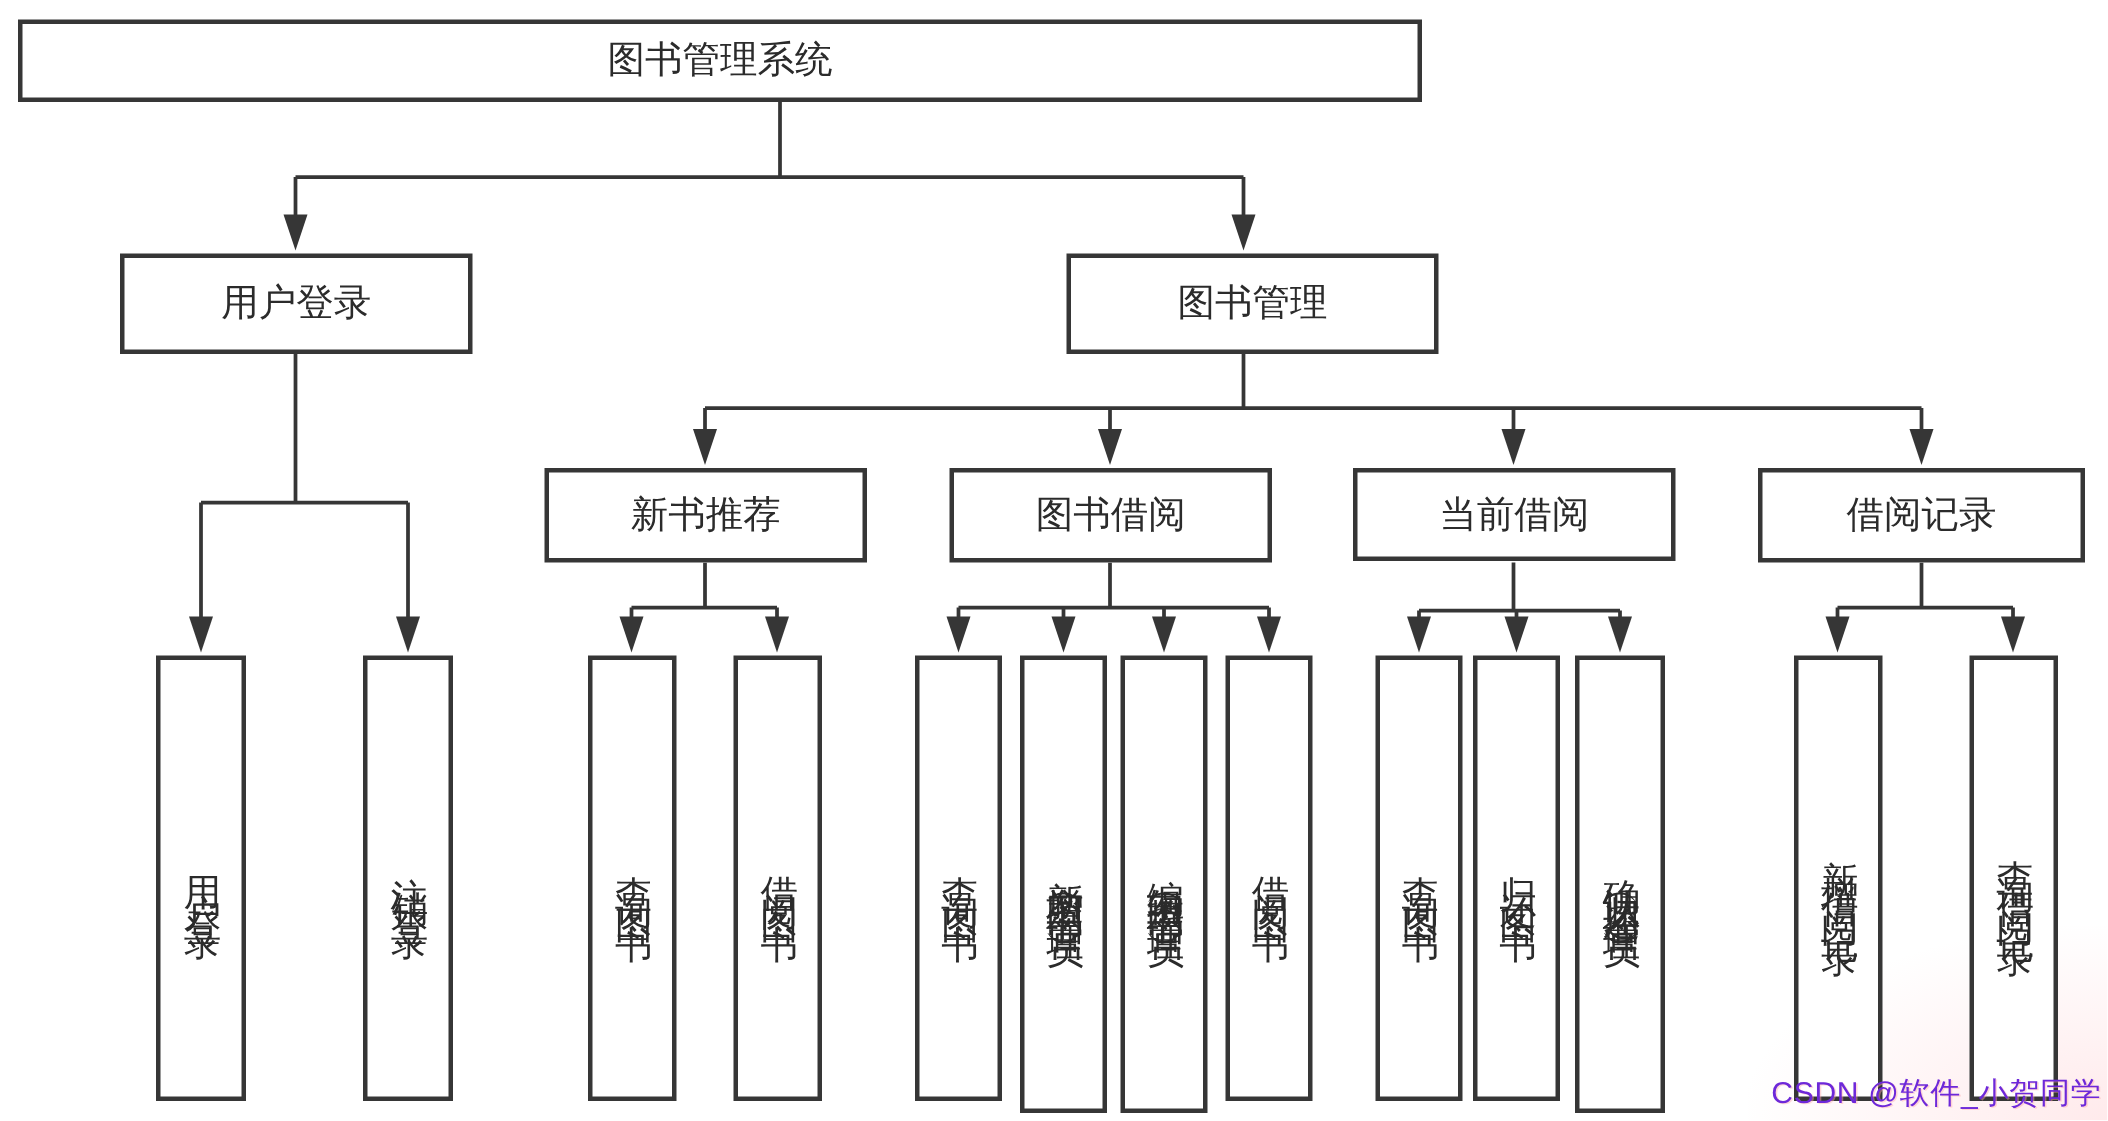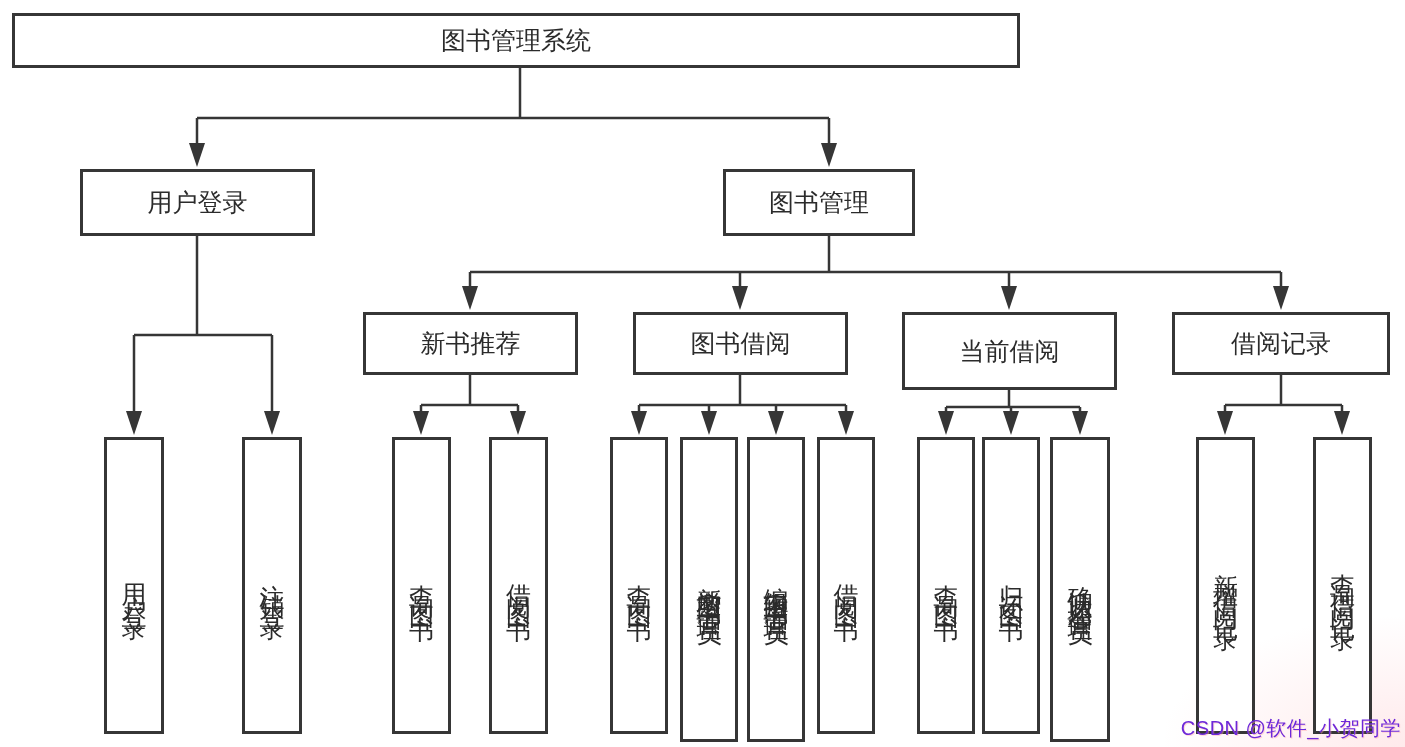--- a/index.html
+++ b/index.html
@@ -123,38 +123,38 @@
       <polygon points="776,435 768,411 784,411"></polygon>
       <polygon points="846,435 838,411 854,411"></polygon>
       <polygon points="946,435 938,411 954,411"></polygon>
       <polygon points="1011,435 1003,411 1019,411"></polygon>
       <polygon points="1080,435 1072,411 1088,411"></polygon>
       <polygon points="1225,435 1217,411 1233,411"></polygon>
       <polygon points="1342,435 1334,411 1350,411"></polygon>
     </g>
   </svg>
 
-  <div class="node" style="left:12px;top:13px;width:1008px;height:55px;">
+  <div class="node" style="left:12px;top:13px;width:936px;height:55px;">
     <span>图书管理系统</span>
   </div>
 
   <div class="node" style="left:80px;top:169px;width:235px;height:67px;">
     <span>用户登录</span>
   </div>
-  <div class="node" style="left:711px;top:169px;width:192px;height:67px;margin-left:12px;">
+  <div class="node" style="left:711px;top:169px;width:248px;height:67px;">
     <span>图书管理</span>
   </div>
 
   <div class="node" style="left:363px;top:312px;width:215px;height:63px;">
     <span>新书推荐</span>
   </div>
   <div class="node" style="left:633px;top:312px;width:215px;height:63px;">
     <span>图书借阅</span>
   </div>
-  <div class="node" style="left:902px;top:312px;width:215px;height:78px;">
+  <div class="node" style="left:902px;top:312px;width:215px;height:62px;">
     <span>当前借阅</span>
   </div>
   <div class="node" style="left:1172px;top:312px;width:218px;height:63px;">
     <span>借阅记录</span>
   </div>
 
   <div class="leaf" style="left:104px;top:437px;width:60px;height:297px;">
     <span class="vtext">用户登录</span>
   </div>
   <div class="leaf" style="left:242px;top:437px;width:60px;height:297px;">

